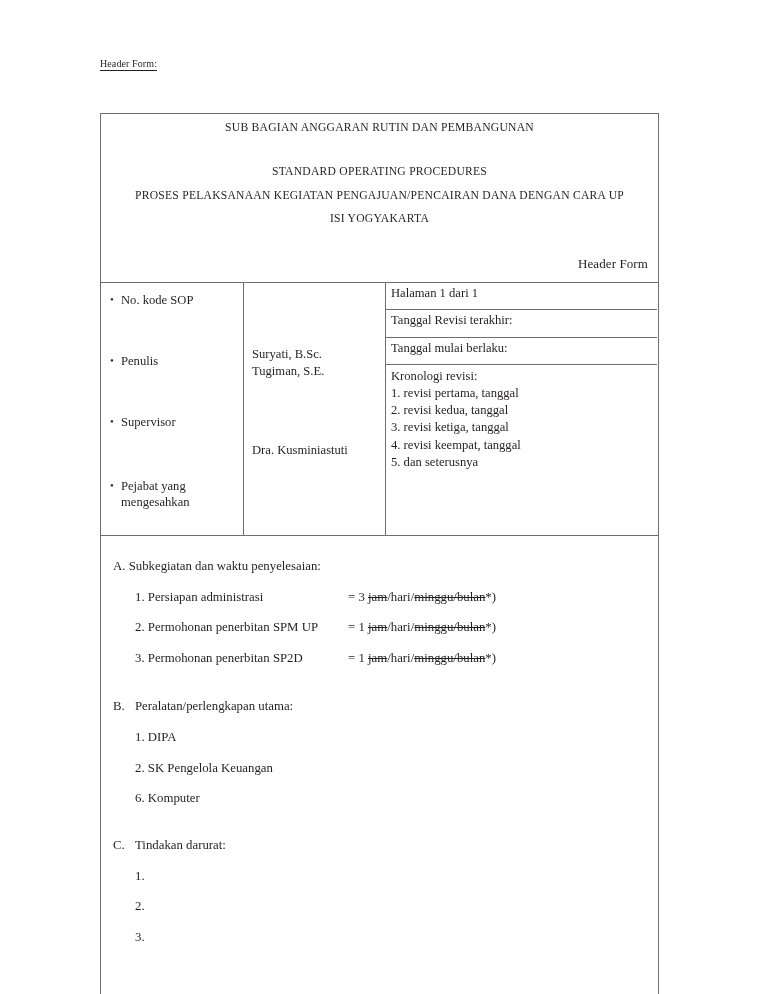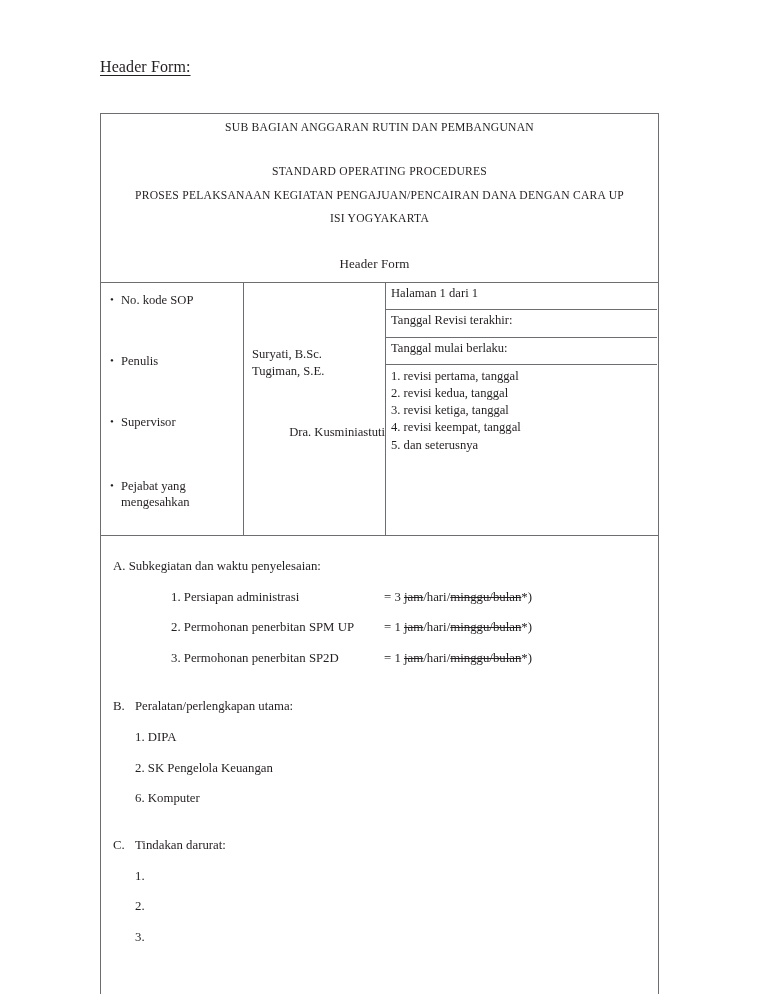--- a/index.html
+++ b/index.html
@@ -20,21 +20,21 @@
     position: absolute;
     inset: 0;
     background: #ffffff;
   }
 
   
   .doc-caption {
     position: absolute;
     left: 100px;
     top: 58px;
-    font-size: 16px;
+    font-size: 10px;
     text-decoration: underline;
     text-underline-offset: 3px;
     letter-spacing: .1px;
     white-space: nowrap;
   }
 
   
   .form-frame {
     position: absolute;
     left: 100px;
@@ -55,21 +55,21 @@
     letter-spacing: .25px;
     line-height: 1.25;
     white-space: nowrap;
   }
   .title-line.org { margin-bottom: 30px; }
   .title-line.sop { margin-bottom: 9px; }
   .title-line.proc { margin-bottom: 9px; }
   .title-line.city { margin-bottom: 16px; }
 
   .header-form-label {
-    text-align: center;
+    text-align: right;
     font-size: 13px;
     padding: 13px 10px 4px 0;
     letter-spacing: .1px;
   }
 
   
   .band {
     display: flex;
     border-top: 1px solid #6d6e71;
     border-bottom: 1px solid #6d6e71;
@@ -118,21 +118,21 @@
   .r3 { margin-top: 45px; }
   .r4 { margin-top: 47px; }
 
   
   .name {
     font-size: 12.6px;
     line-height: 1.32;
   }
   .n1 { margin-top: 58px; }
   .n2 { }
-  .n3 { margin-top: 45px; text-align: right; }
+  .n3 { margin-top: 63px; }
 
   
   .subcell {
     border-bottom: 1px solid #6d6e71;
     font-size: 12.6px;
     line-height: 1.3;
     padding: 2px 0 8px 5px;
     margin-right: 1px;
   }
   .subcell.last {
@@ -175,21 +175,20 @@
   .row-a {
     display: flex;
     font-size: 12.8px;
     line-height: 1.3;
     margin: 0 0 14px 22px;
     white-space: nowrap;
   }
   .row-a .label {
     width: 213px;
     flex: 0 0 213px;
-    margin-left: 36px;
   }
   .row-a .value { }
   .strike { text-decoration: line-through; }
 
   .gap-sec { height: 18px; }
   .gap-sec-b { height: 16px; }
   .gap-tail { height: 42px; }
 
   .footnote {
     font-size: 12.6px;
@@ -246,20 +245,21 @@
         <div class="name n1">Suryati, B.Sc.</div>
         <div class="name n2">Tugiman, S.E.</div>
         <div class="name n3">Dra. Kusminiastuti</div>
       </div>
 
       <div class="col-right">
         <div class="subcell">Halaman 1 dari 1</div>
         <div class="subcell">Tanggal Revisi terakhir:</div>
         <div class="subcell">Tanggal mulai berlaku:</div>
         <div class="subcell last">
+          <div class="kron-line">Kronologi revisi:</div>
           <div class="kron-line">1. revisi pertama, tanggal</div>
           <div class="kron-line">2. revisi kedua, tanggal</div>
           <div class="kron-line">3. revisi ketiga, tanggal</div>
           <div class="kron-line">4. revisi keempat, tanggal</div>
           <div class="kron-line">5. dan seterusnya</div>
         </div>
       </div>
     </div>
 
     <div class="body-block">

